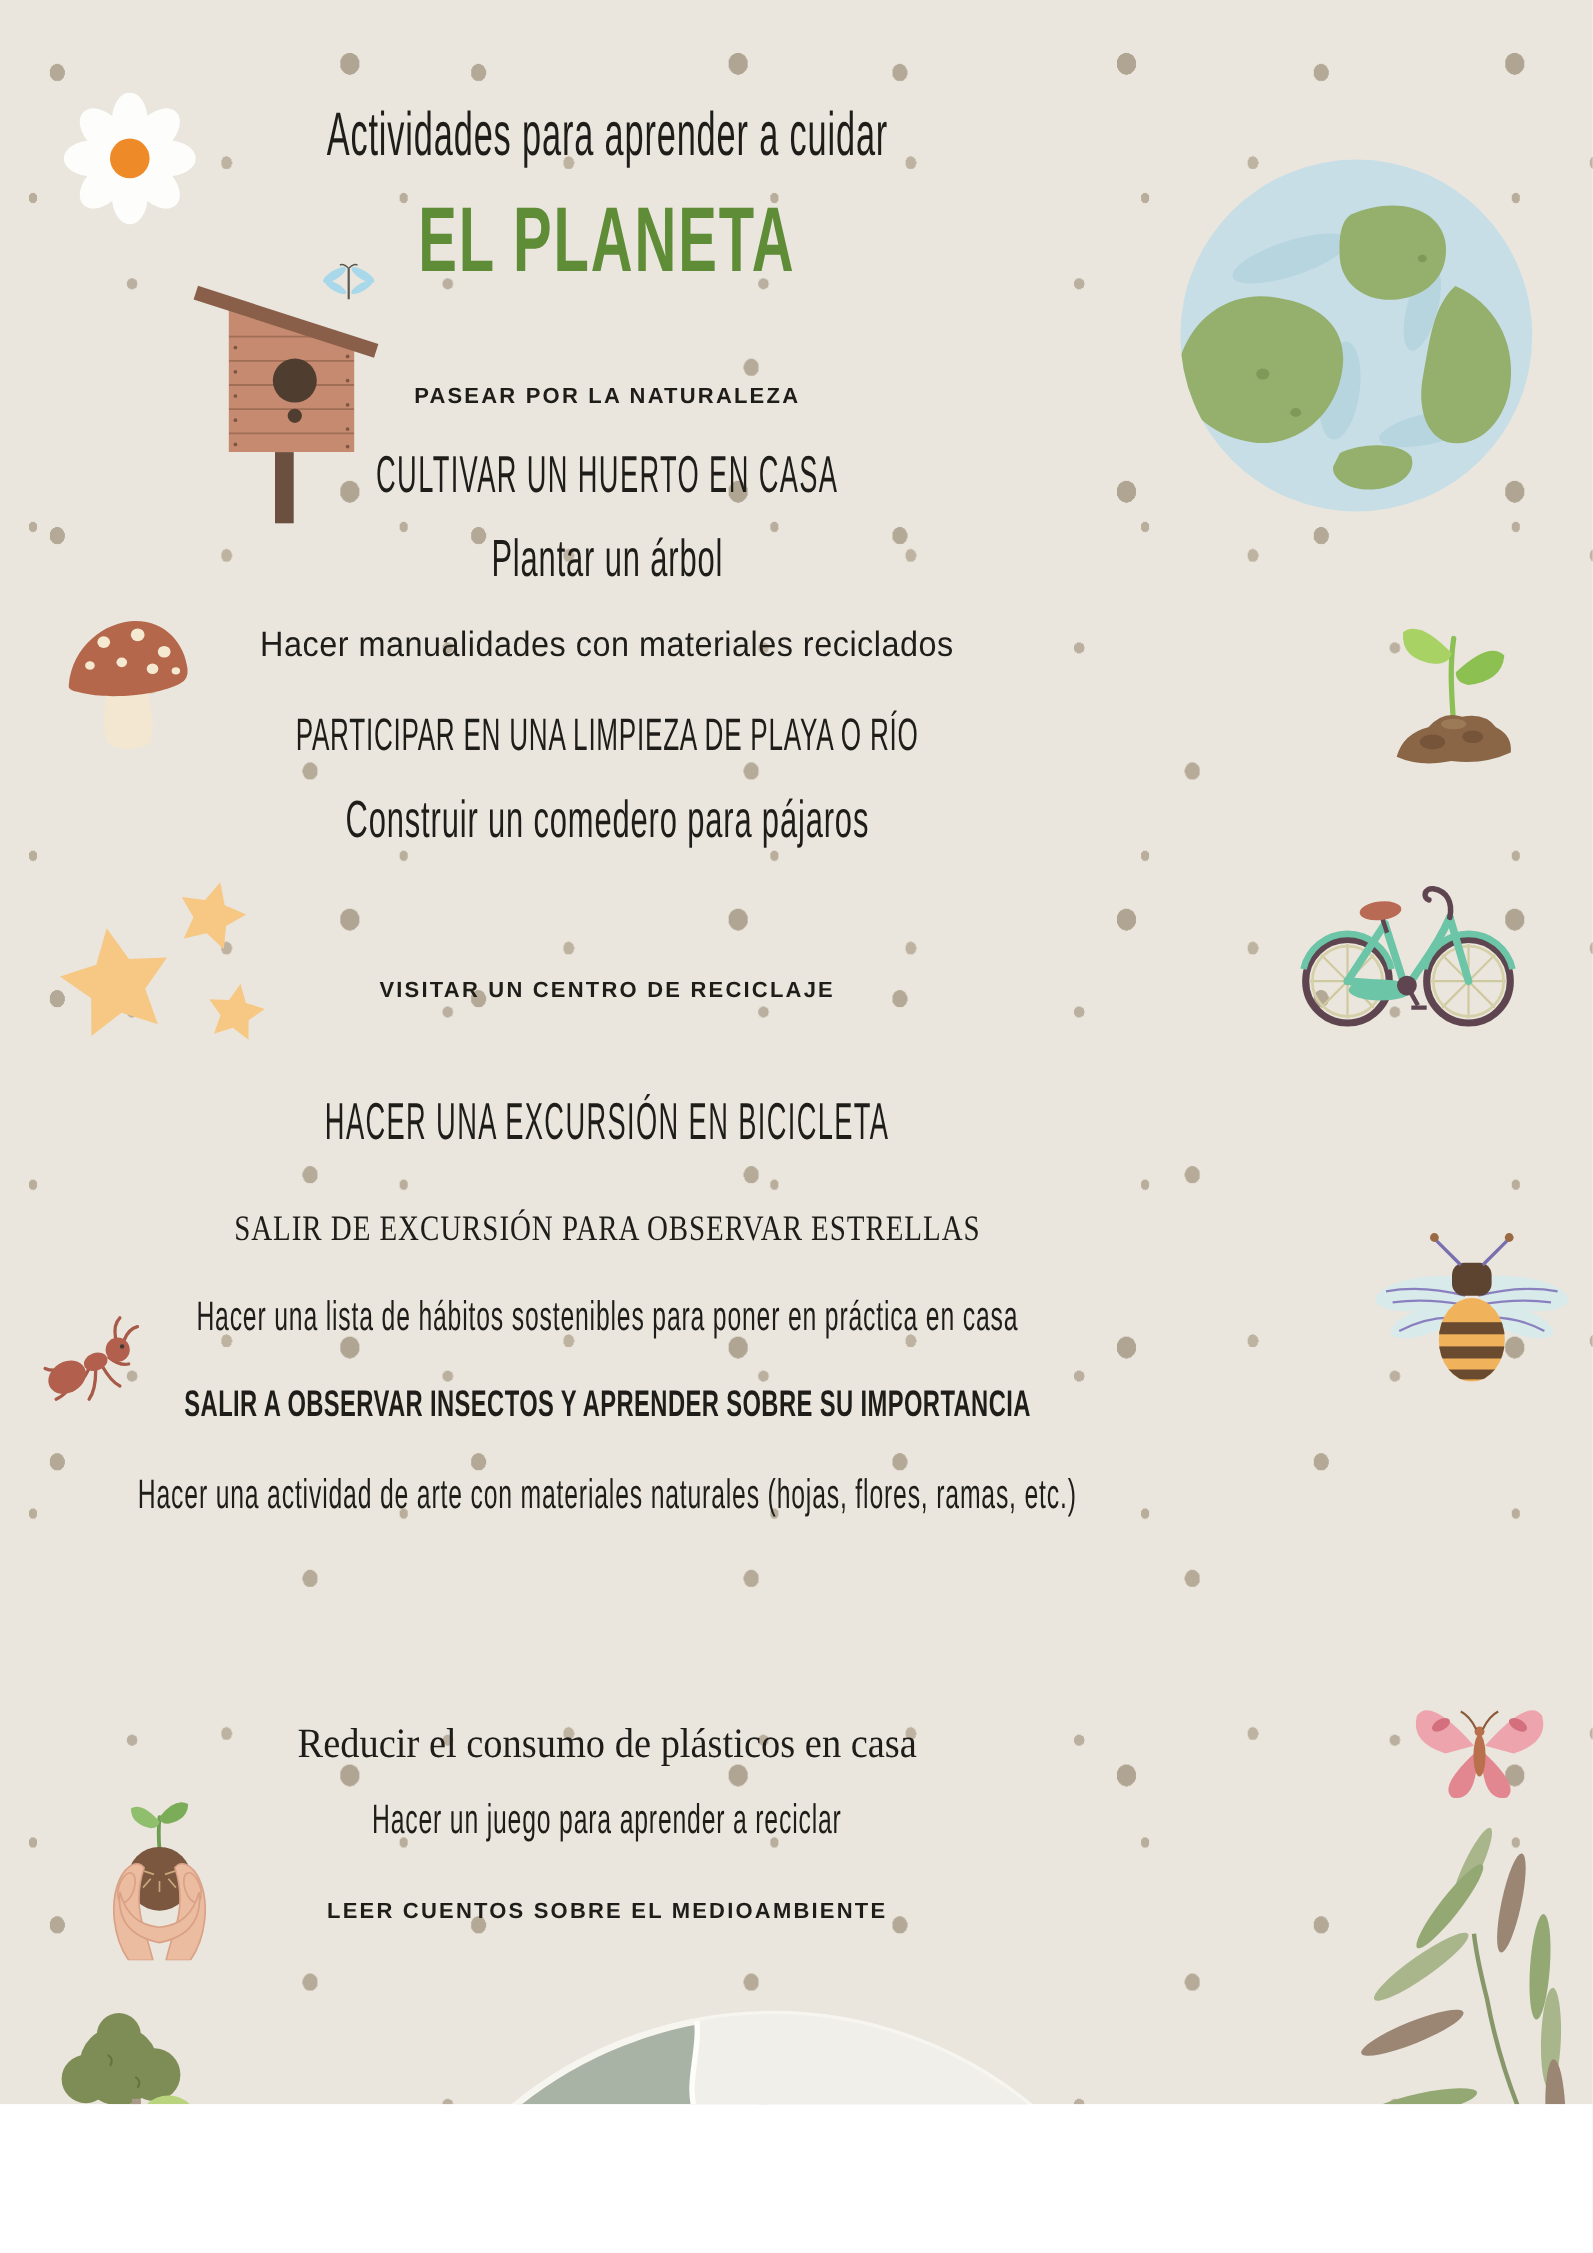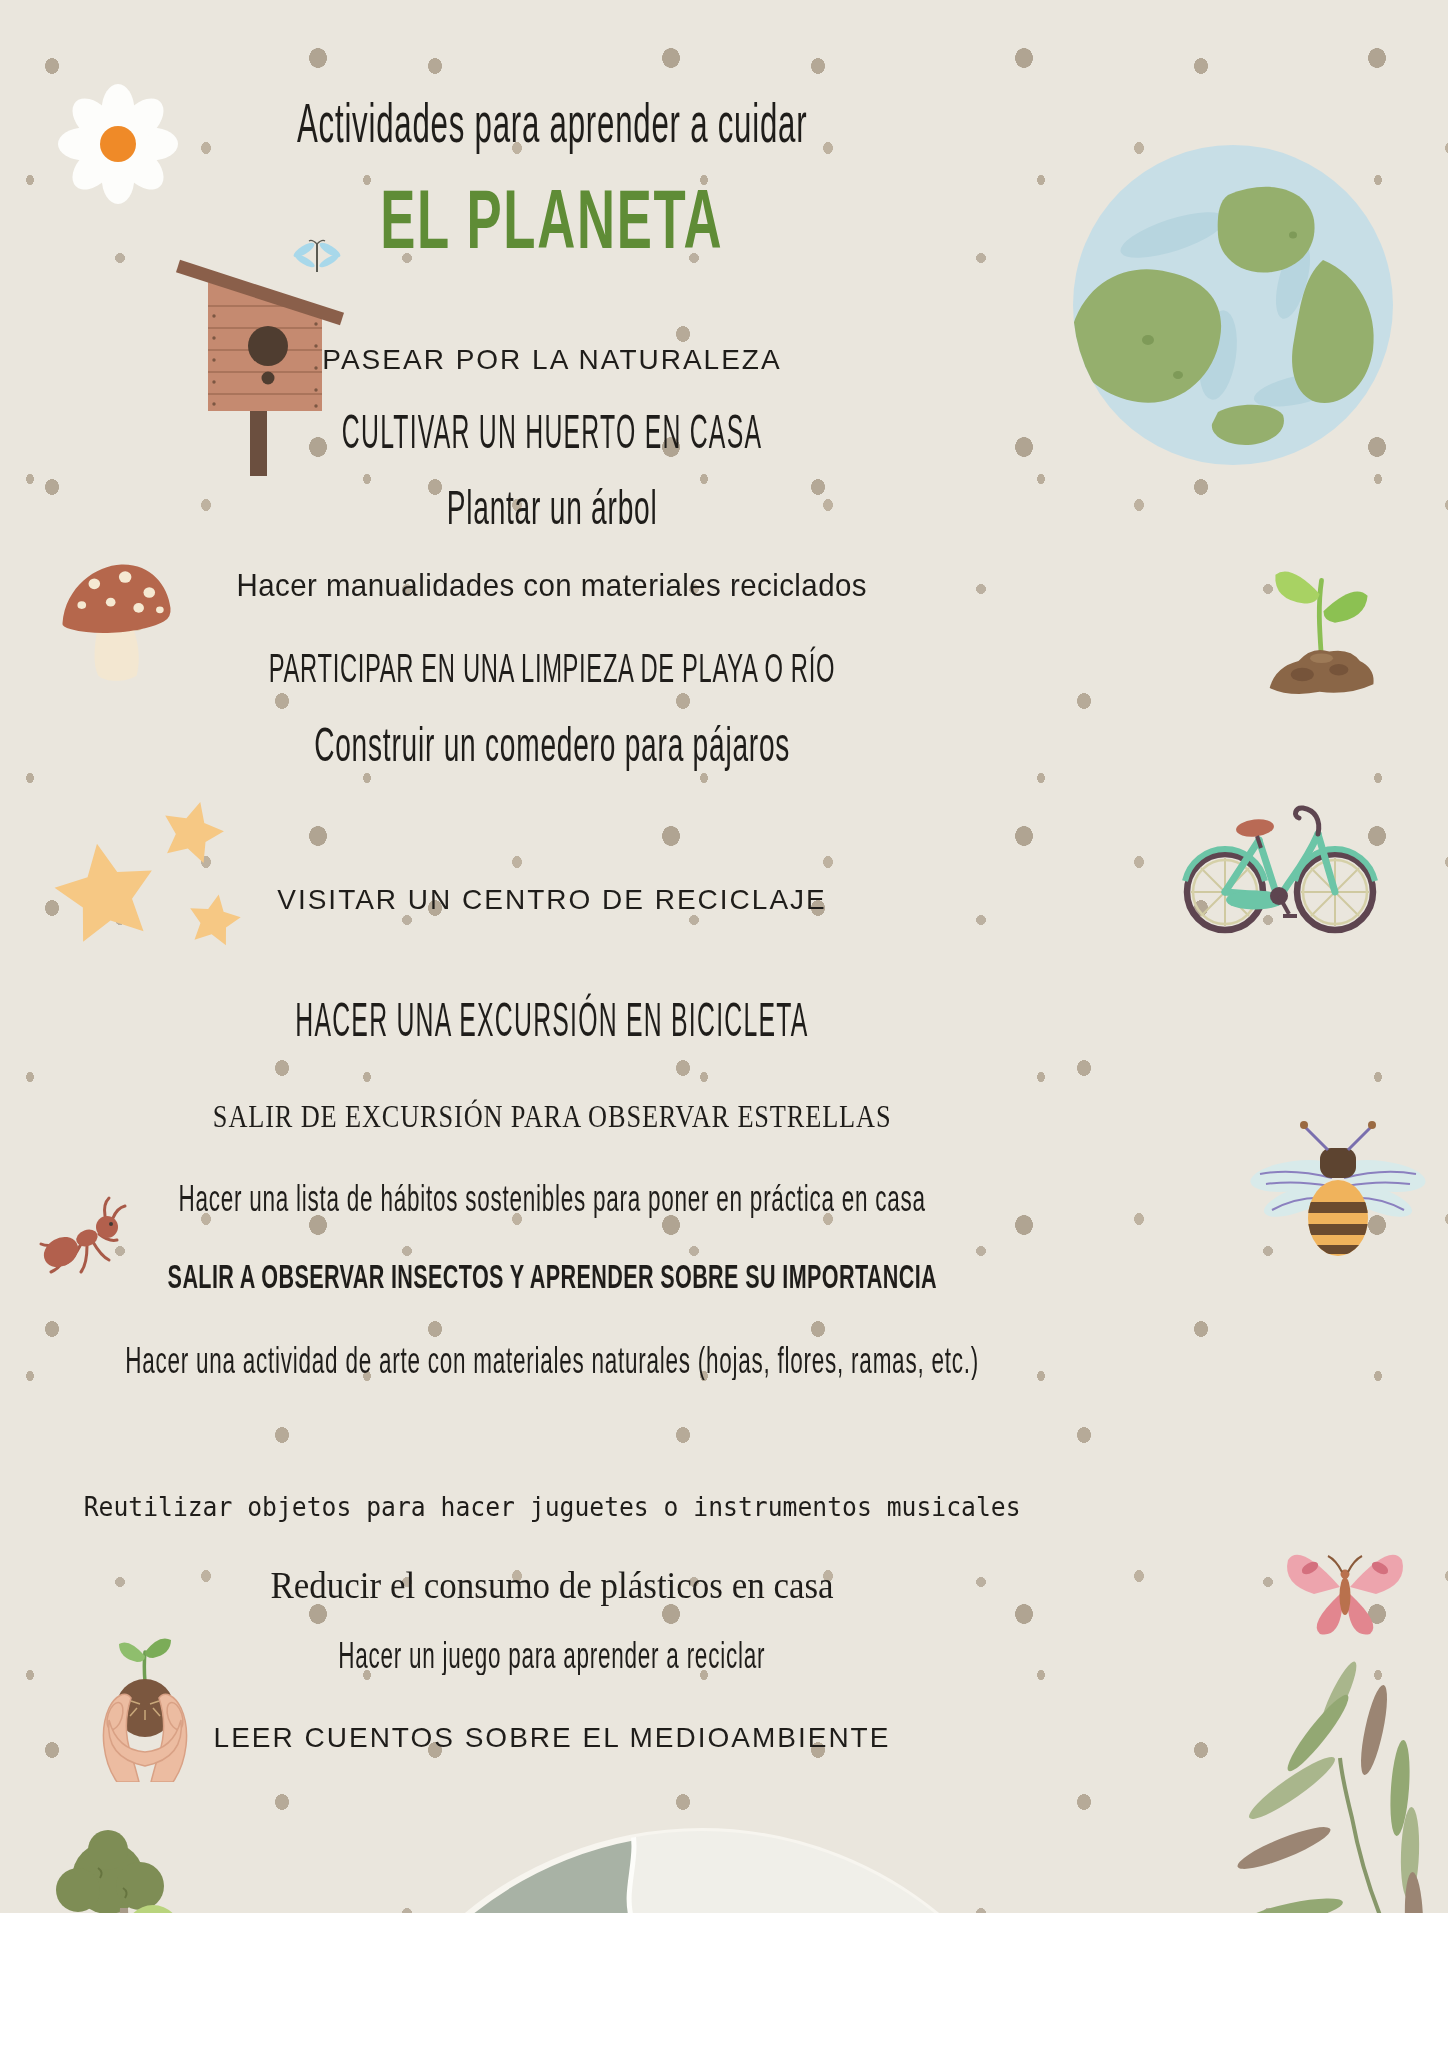--- a/index.html
+++ b/index.html
@@ -14,21 +14,21 @@
       radial-gradient(ellipse 5px 5px at 120px 258px, #bbb0a0 97%, transparent),
       radial-gradient(ellipse 7px 8px at 282px 334px, #b6aa98 97%, transparent),
       radial-gradient(ellipse 4px 5px at 30px 180px, #b9ad9b 97%, transparent);
     background-size:383px 421px,311px 357px,353px 389px,287px 331px,401px 367px,337px 299px;
     background-repeat:repeat;
   }
   .line{position:absolute;left:0;width:1104px;height:56px;display:flex;align-items:center;justify-content:center;color:#1f1d1a;}
   .line>span{display:inline-block;white-space:nowrap;transform-origin:center;}
   .f-title1{font-size:40px;letter-spacing:1px;transform:scale(0.78,1.4);}
   .f-title2{font-size:62px;font-weight:800;letter-spacing:2px;color:#5f8c36;transform:scale(0.85,1.35);}
-  .f-bold-round{font-size:28px;font-weight:400;letter-spacing:2px;}
+  .f-bold-round{font-size:20px;font-weight:700;letter-spacing:2px;}
   .f-hand{font-size:36px;letter-spacing:1px;transform:scale(0.78,1.32);}
   .f-hand-sm{font-size:30px;letter-spacing:1px;transform:scale(0.75,1.25);}
   .f-hand-caps{font-size:40px;letter-spacing:2px;transform:scale(0.62,1.18);}
   .f-hand-caps2{font-size:36px;letter-spacing:1px;transform:scale(0.66,1.15);}
   .f-cond-bold{font-size:30px;font-weight:700;letter-spacing:0.5px;transform:scale(0.72,1.12);}
   .f-humanist{font-size:32px;letter-spacing:0.5px;transform:scale(0.92,1);}
   .f-serif{font-family:"Liberation Serif",serif;font-size:38px;transform:scale(0.92,1);}
   .f-serif-caps{font-family:"Liberation Serif",serif;font-size:31px;letter-spacing:1px;transform:scale(0.85,1.05);}
   .f-mono{font-family:"DejaVu Sans Mono",monospace;font-size:26px;transform:scale(0.95,1);}
   .deco{position:absolute;}
@@ -75,23 +75,20 @@
       <span class="f-serif-caps">SALIR DE EXCURSIÓN PARA OBSERVAR ESTRELLAS</span>
     </div>
   <div class="line" style="top:1170px">
       <span class="f-hand-sm">Hacer una lista de hábitos sostenibles para poner en práctica en casa</span>
     </div>
   <div class="line" style="top:1249px">
       <span class="f-cond-bold">SALIR A OBSERVAR INSECTOS Y APRENDER SOBRE SU IMPORTANCIA</span>
     </div>
   <div class="line" style="top:1332px">
       <span class="f-hand-sm">Hacer una actividad de arte con materiales naturales (hojas, flores, ramas, etc.)</span>
-    </div>
-  <div class="line" style="top:1479px">
-      <span class="f-mono">Reutilizar objetos para hacer juguetes o instrumentos musicales</span>
     </div>
   <div class="line" style="top:1557px">
       <span class="f-serif">Reducir el consumo de plásticos en casa</span>
     </div>
   <div class="line" style="top:1627px">
       <span class="f-hand-sm">Hacer un juego para aprender a reciclar</span>
     </div>
   <div class="line" style="top:1710px">
       <span class="f-bold-round">LEER CUENTOS SOBRE EL MEDIOAMBIENTE</span>
     </div>

